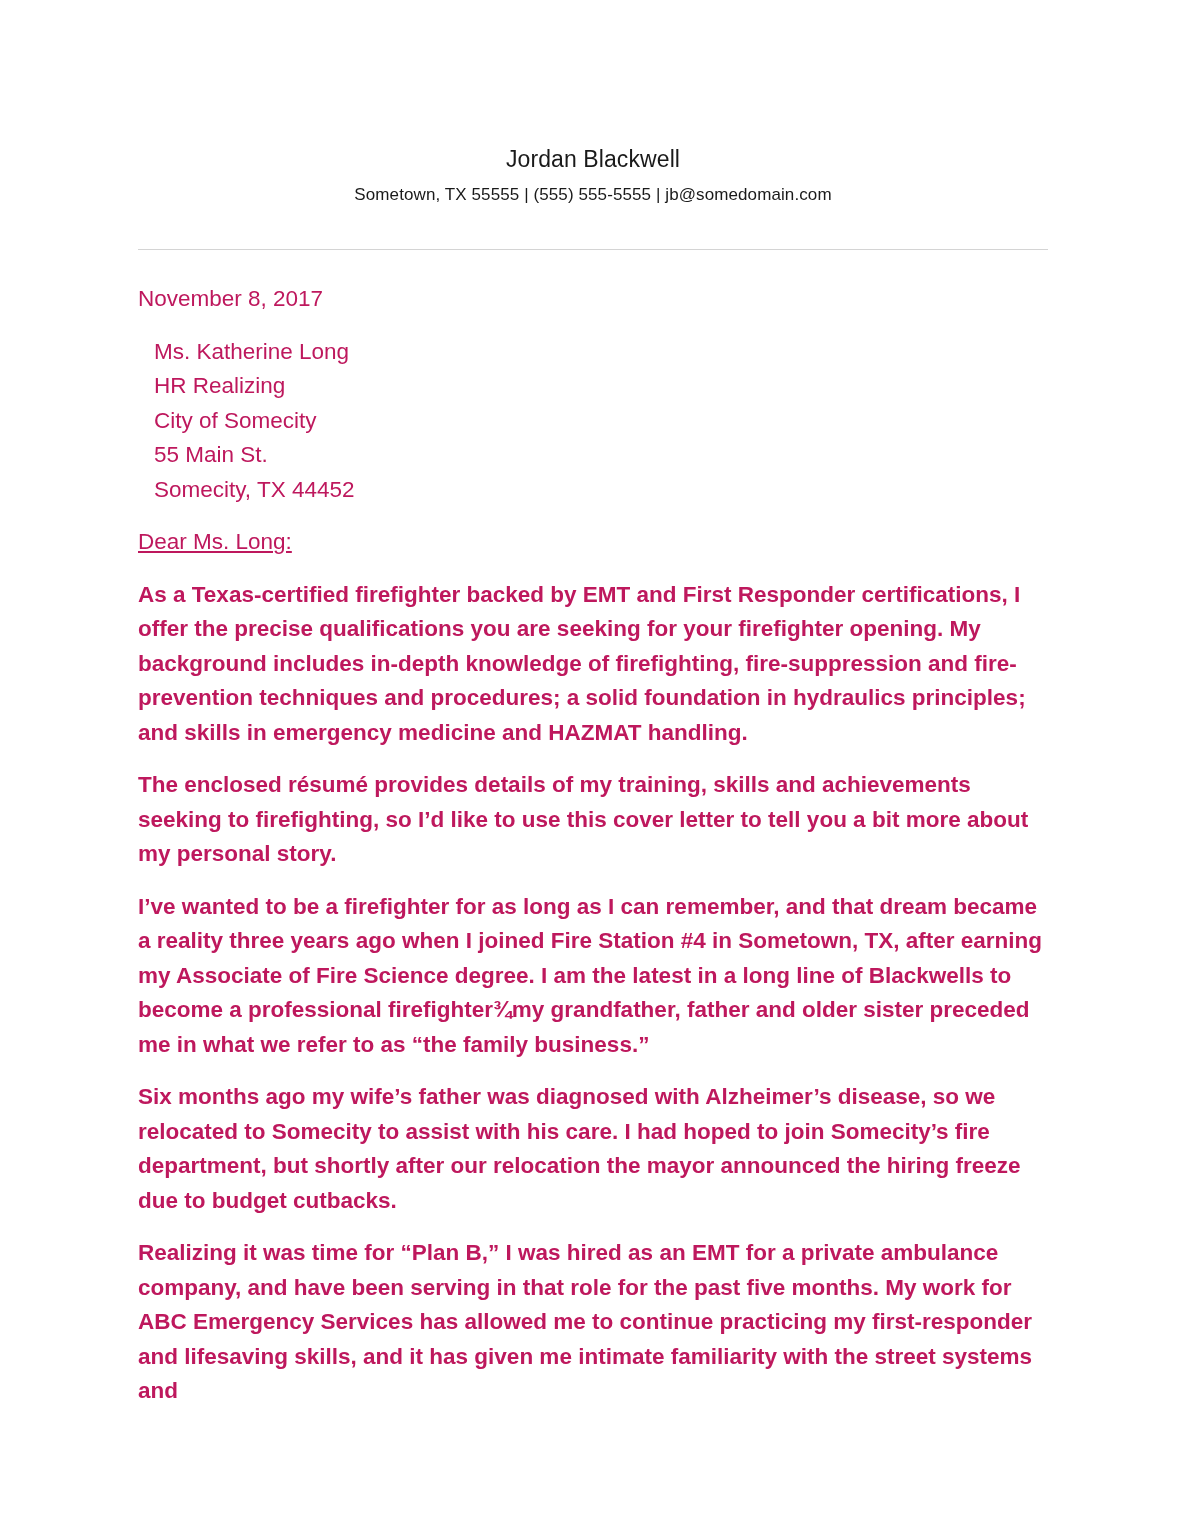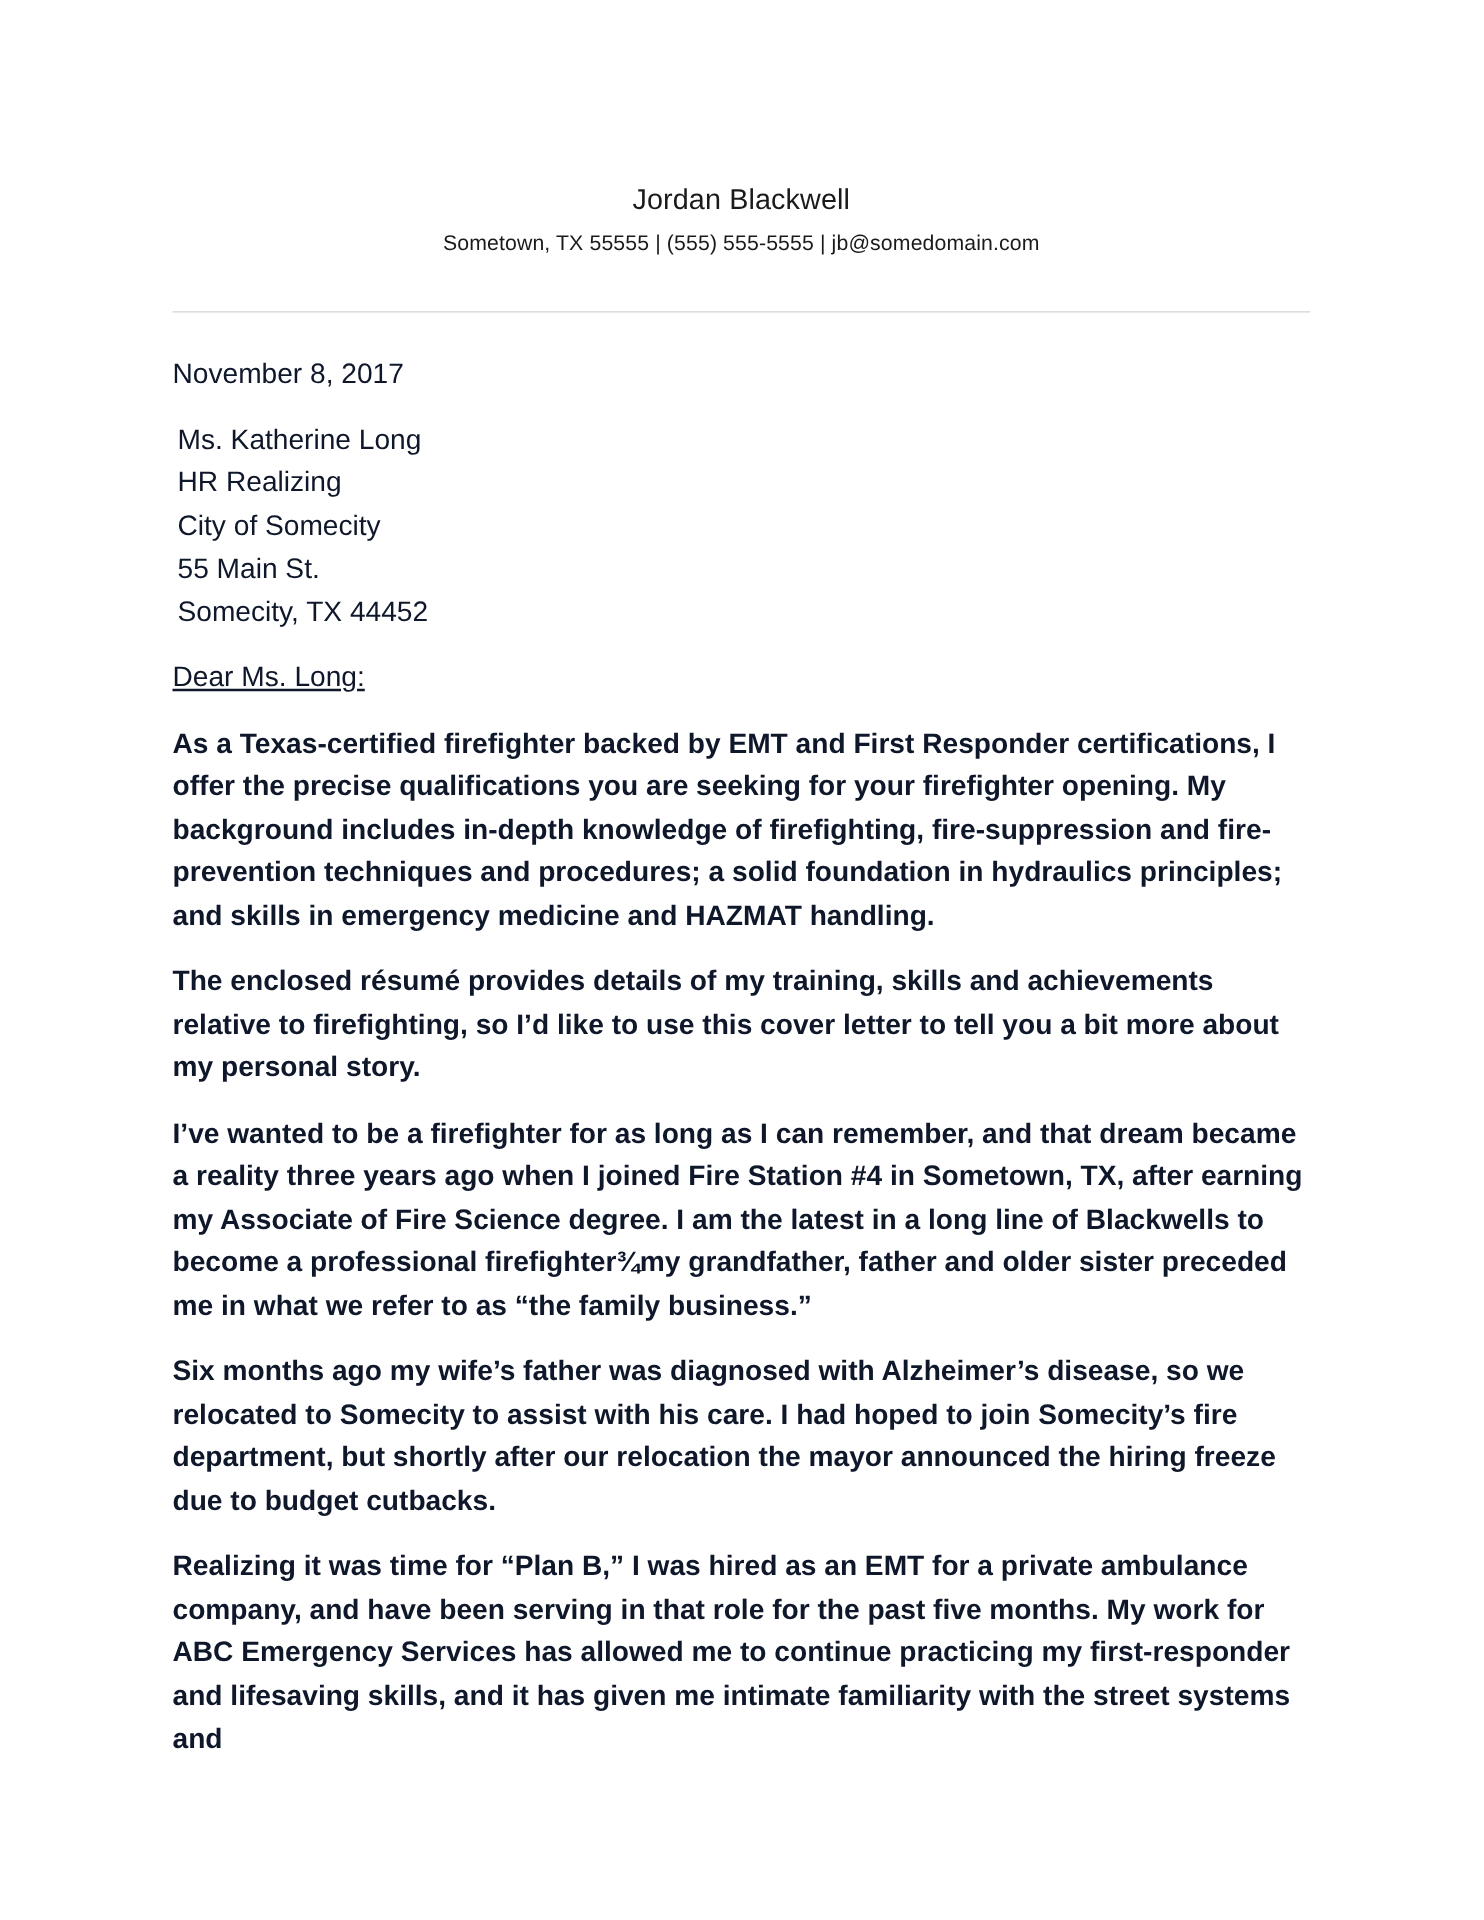--- a/index.html
+++ b/index.html
@@ -60,29 +60,29 @@
     width: 910px;
     background: #d4d4d4;
     border: 0;
   }
 
   
   .letter-body {
     margin-top: 32px;
     font-size: 22.5px;
     line-height: 34.5px;
-    color: #0f172a;
+    color: #be185d;
   }
 
   .date-line {
     margin: 0 0 18px 0;
   }
 
   .recipient-block {
-    margin: 0 0 18px 4px;
+    margin: 0 0 18px 16px;
   }
   .recipient-line {
     display: block;
   }
 
   .salutation {
     margin: 0 0 18px 0;
     text-decoration: underline;
   }
 
@@ -116,20 +116,20 @@
         <span class="recipient-line">Ms. Katherine Long</span>
         <span class="recipient-line">HR Realizing</span>
         <span class="recipient-line">City of Somecity</span>
         <span class="recipient-line">55 Main St.</span>
         <span class="recipient-line">Somecity, TX 44452</span>
       </p>
 
       <p class="salutation">Dear Ms. Long:</p>
 
       <p class="para">As a Texas-certified firefighter backed by EMT and First Responder certifications, I offer the precise qualifications you are seeking for your firefighter opening. My background includes in-depth knowledge of firefighting, fire-suppression and fire-prevention techniques and procedures; a solid foundation in hydraulics principles; and skills in emergency medicine and HAZMAT handling.</p>
-      <p class="para">The enclosed résumé provides details of my training, skills and achievements relative to firefighting, so I’d like to use this cover letter to tell you a bit more about my personal story.</p>
+      <p class="para">The enclosed résumé provides details of my training, skills and achievements seeking to firefighting, so I’d like to use this cover letter to tell you a bit more about my personal story.</p>
       <p class="para">I’ve wanted to be a firefighter for as long as I can remember, and that dream became a reality three years ago when I joined Fire Station #4 in Sometown, TX, after earning my Associate of Fire Science degree. I am the latest in a long line of Blackwells to become a professional firefighter¾my grandfather, father and older sister preceded me in what we refer to as “the family business.”</p>
       <p class="para">Six months ago my wife’s father was diagnosed with Alzheimer’s disease, so we relocated to Somecity to assist with his care. I had hoped to join Somecity’s fire department, but shortly after our relocation the mayor announced the hiring freeze due to budget cutbacks.</p>
       <p class="para">Realizing it was time for “Plan B,” I was hired as an EMT for a private ambulance company, and have been serving in that role for the past five months. My work for ABC Emergency Services has allowed me to continue practicing my first-responder and lifesaving skills, and it has given me intimate familiarity with the street systems and</p>
 
     </div>
   </div>
 </div>
 
 </body></html>

